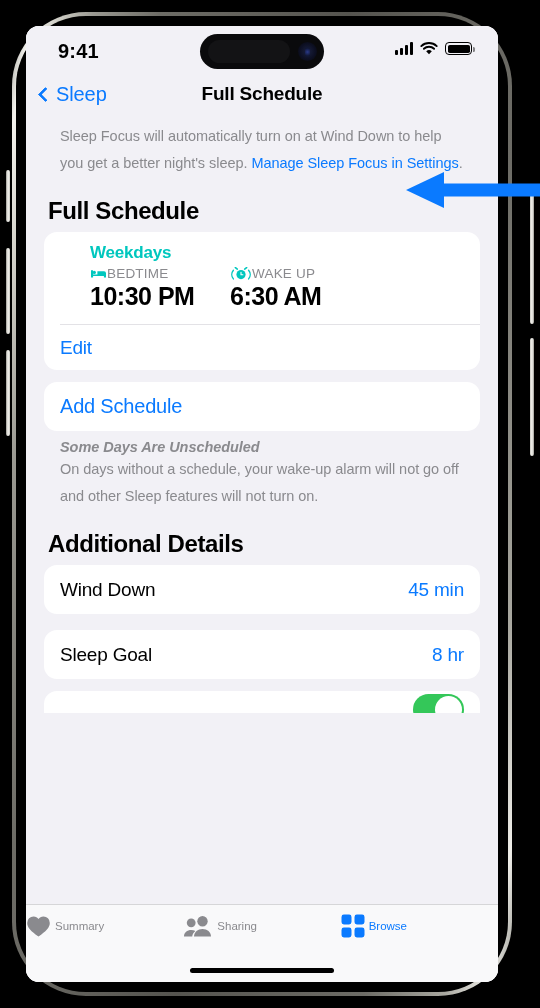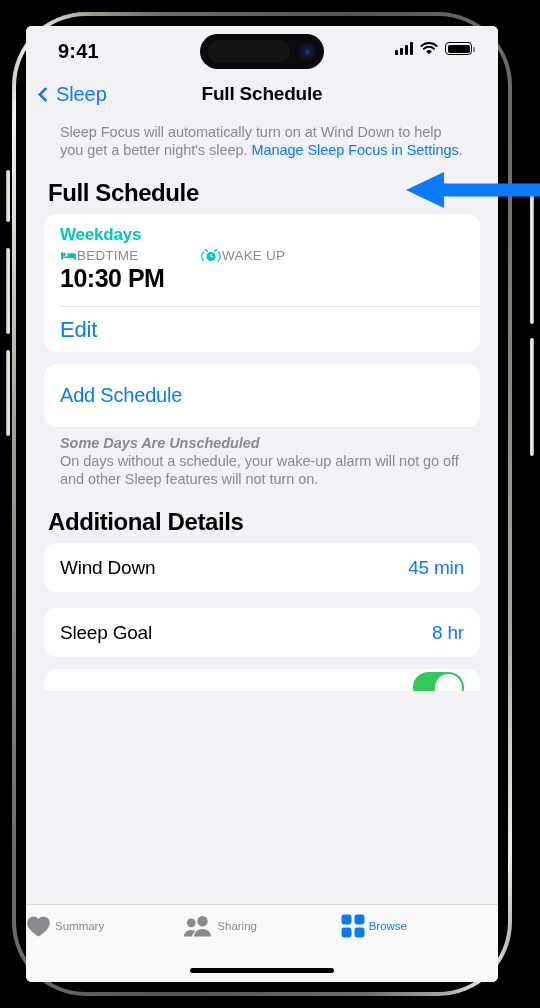--- a/index.html
+++ b/index.html
@@ -72,21 +72,21 @@
   .btn-volup  { top: 248px; height: 86px; }
   .btn-voldn  { top: 350px; height: 86px; }
 
   
   .screen {
     position: absolute;
     left: 26px;
     top: 26px;
     width: 472px;
     height: 956px;
-    border-radius: 6px;
+    border-radius: 13px;
     overflow: hidden;
     background: #ffffff;
   }
 
   .screen-inner {
     position: relative;
     width: 100%;
     height: 100%;
     background: #f2f1f6;
     display: flex;
@@ -264,37 +264,37 @@
     position: absolute;
     right: 2px; top: 2px;
     width: 27px; height: 27px;
     border-radius: 50%;
     background: #fff;
     box-shadow: 0 2px 4px rgba(0,0,0,.22);
   }
 
   .footnote {
     font-size: 14.5px;
-    line-height: 18px;
+    line-height: 27px;
     color: #8a8a8e;
     padding: 7px 16px 0 16px;
     letter-spacing: -0.05px;
   }
   .footnote a { color: #0a7aff; text-decoration: none; }
 
   .section-title {
     font-size: 24px;
     font-weight: bold;
     color: #000;
     letter-spacing: -0.4px;
     padding: 20px 4px 7px 4px;
   }
 
   
-  .sched-top { padding: 11px 16px 13px 16px; }
+  .sched-top { padding: 11px 16px 13px 16px; margin-left: 30px; }
   .sched-days {
     font-size: 17px;
     font-weight: bold;
     color: #00c7be;
     letter-spacing: -0.2px;
     margin-bottom: 3px;
   }
   .sched-cols { display: flex; }
   .sched-col { width: 140px; }
   .sched-head {
@@ -308,23 +308,23 @@
     color: #8a8a8e;
     letter-spacing: 0.2px;
   }
   .sched-time {
     font-size: 25px;
     font-weight: bold;
     color: #000;
     letter-spacing: -0.5px;
   }
   .edit-row { padding: 0 16px; height: 45px; display: flex; align-items: center; }
-  .edit-link { font-size: 22px; color: #0a7aff; letter-spacing: -0.2px; cursor: pointer; }
-
-  .add-row { padding: 0 16px; height: 63px; display: flex; align-items: center; }
+  .edit-link { font-size: 19px; color: #0a7aff; letter-spacing: -0.2px; cursor: pointer; }
+
+  .add-row { padding: 0 16px; height: 49px; display: flex; align-items: center; }
   .add-link { font-size: 20px; color: #0a7aff; letter-spacing: -0.2px; cursor: pointer; }
 
   .note-title {
     font-size: 14.5px;
     font-weight: bold;
     color: #8a8a8e;
     padding: 8px 16px 0 16px;
     letter-spacing: -0.05px;
     font-style: italic;
   }
@@ -485,20 +485,21 @@
                 <div class="sched-head">
                   <svg width="22" height="14" viewBox="0 0 22 14">
                     <circle cx="11" cy="7.6" r="4.6" fill="#00c7be"></circle>
                     <path d="M7.3 2.1 5.4.6M14.7 2.1 16.6.6" stroke="#00c7be" stroke-width="1.6" stroke-linecap="round"></path>
                     <path d="M3.4 3.3a6.6 6.6 0 0 0 0 8.6" stroke="#00c7be" stroke-width="1.4" fill="none" stroke-linecap="round"></path>
                     <path d="M18.6 3.3a6.6 6.6 0 0 1 0 8.6" stroke="#00c7be" stroke-width="1.4" fill="none" stroke-linecap="round"></path>
                     <path d="M11 5.3v2.5h1.9" stroke="#fff" stroke-width="1.1" fill="none" stroke-linecap="round"></path>
                   </svg>
                   <span class="sched-head-text">WAKE UP</span>
                 </div>
+                <div class="sched-time">6:30 AM</div>
               </div>
             </div>
           </div>
           <div class="row-divider"></div>
           <div class="edit-row">
             <span class="edit-link">Edit</span>
           </div>
         </div>
 
         <div class="gap-12"></div>

